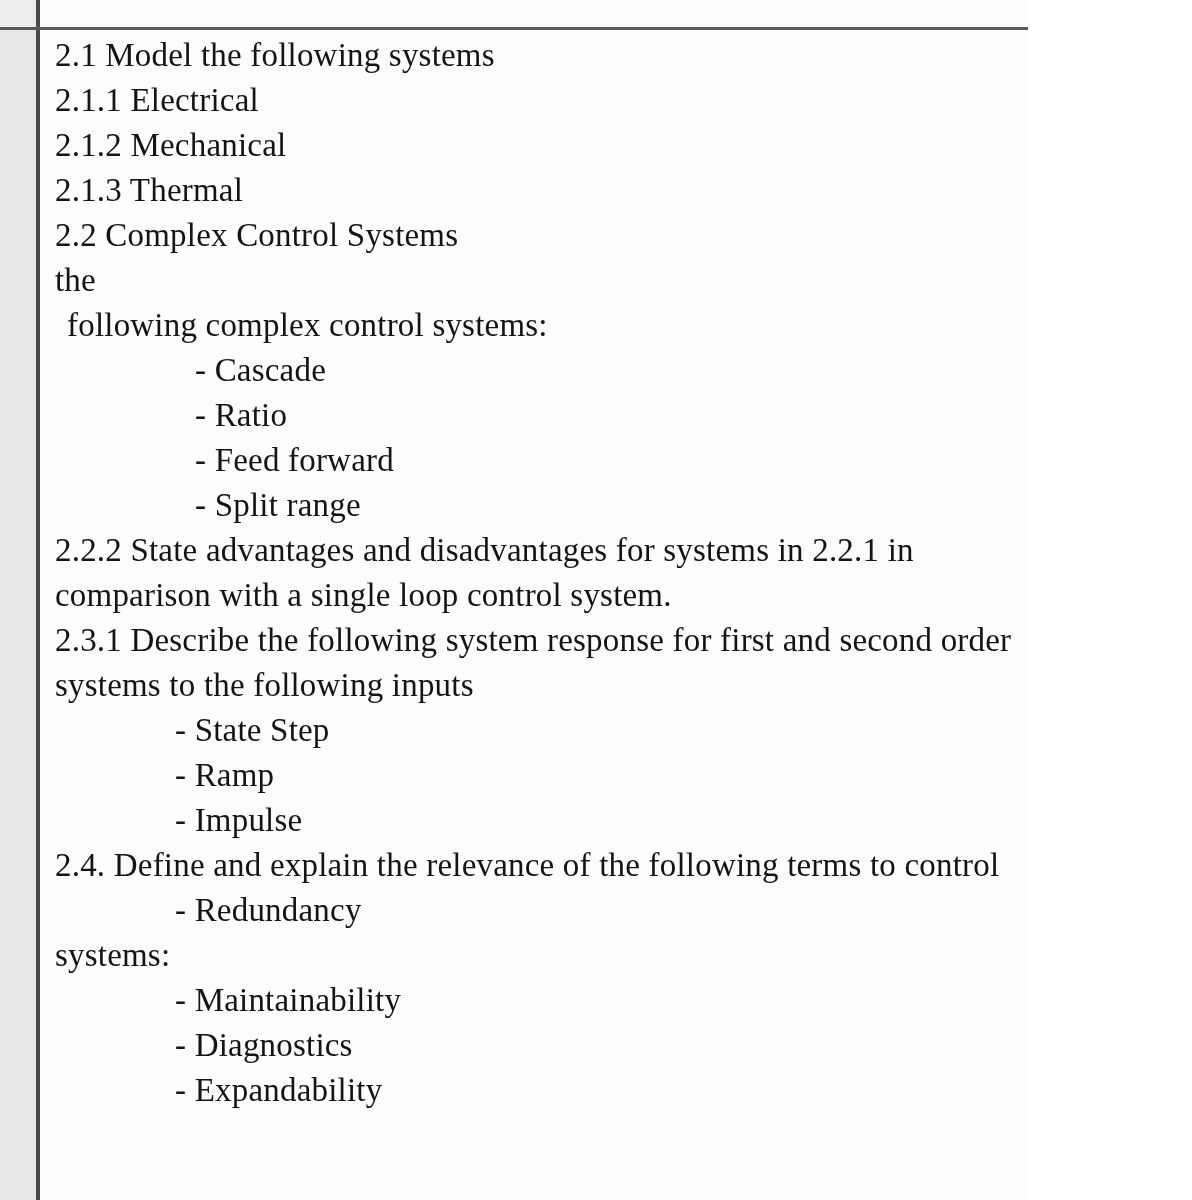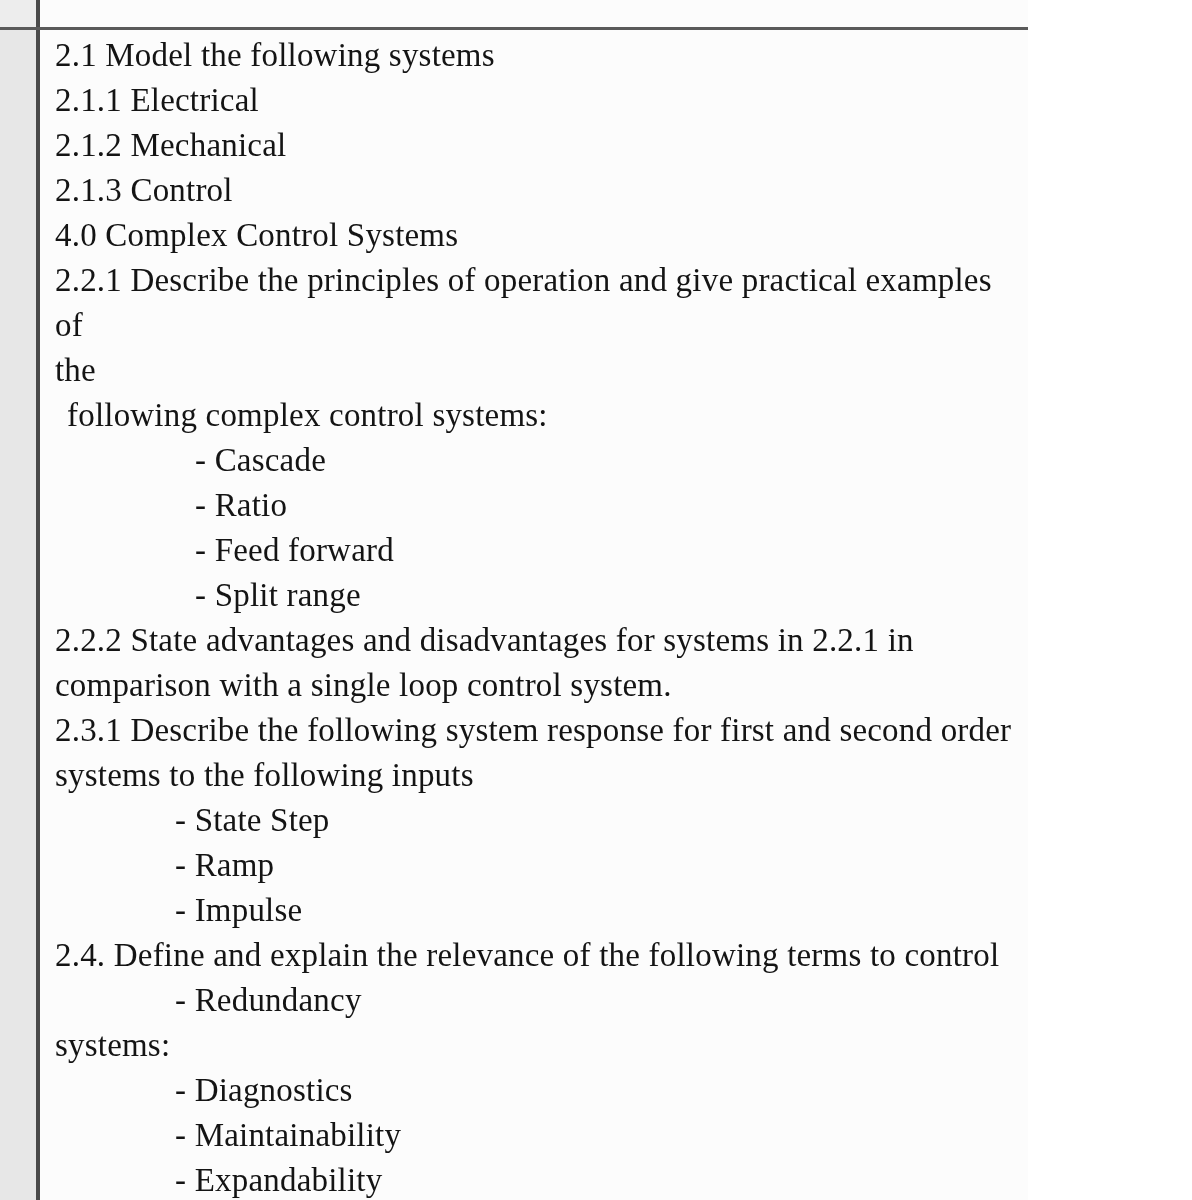--- a/index.html
+++ b/index.html
@@ -72,36 +72,35 @@
 
 <div id="page">
   <div id="gutter"></div>
   <div id="corner-cell"></div>
   <div id="border-left"></div>
   <div id="border-top"></div>
   <div id="text-area">
       <div class="line ind-none">2.1 Model the following systems</div>
       <div class="line ind-none">2.1.1 Electrical</div>
       <div class="line ind-none">2.1.2 Mechanical</div>
-      <div class="line ind-none">2.1.3 Control</div>
-      <div class="line ind-none">4.0 Complex Control Systems</div>
-      <div class="line ind-none">2.2.1 Describe the principles of operation and give practical examples of</div>
+      <div class="line ind-none">2.1.3 Thermal</div>
+      <div class="line ind-none">2.2 Complex Control Systems</div>
       <div class="line ind-none">the</div>
       <div class="line ind-small">following complex control systems:</div>
       <div class="line ind-list1">- Cascade</div>
       <div class="line ind-list1">- Ratio</div>
       <div class="line ind-list1">- Feed forward</div>
       <div class="line ind-list1">- Split range</div>
       <div class="line ind-none">2.2.2 State advantages and disadvantages for systems in 2.2.1 in</div>
       <div class="line ind-none">comparison with a single loop control system.</div>
       <div class="line ind-none">2.3.1 Describe the following system response for first and second order</div>
       <div class="line ind-none">systems to the following inputs</div>
       <div class="line ind-list2">- State Step</div>
       <div class="line ind-list2">- Ramp</div>
       <div class="line ind-list2">- Impulse</div>
       <div class="line ind-none">2.4. Define and explain the relevance of the following terms to control</div>
       <div class="line ind-list2">- Redundancy</div>
       <div class="line ind-none">systems:</div>
+      <div class="line ind-list2">- Maintainability</div>
       <div class="line ind-list2">- Diagnostics</div>
-      <div class="line ind-list2">- Maintainability</div>
       <div class="line ind-list2">- Expandability</div>
     </div>
 </div>
 
 </body></html>

